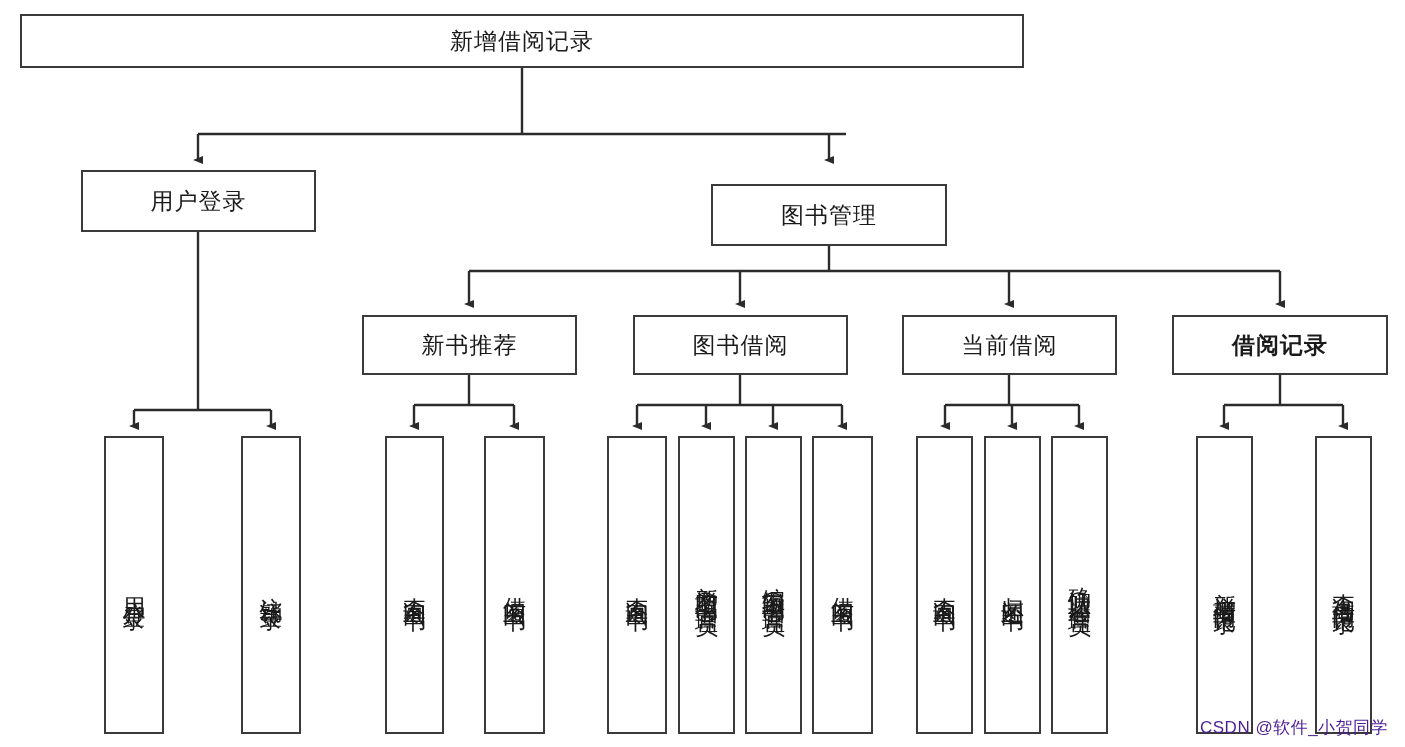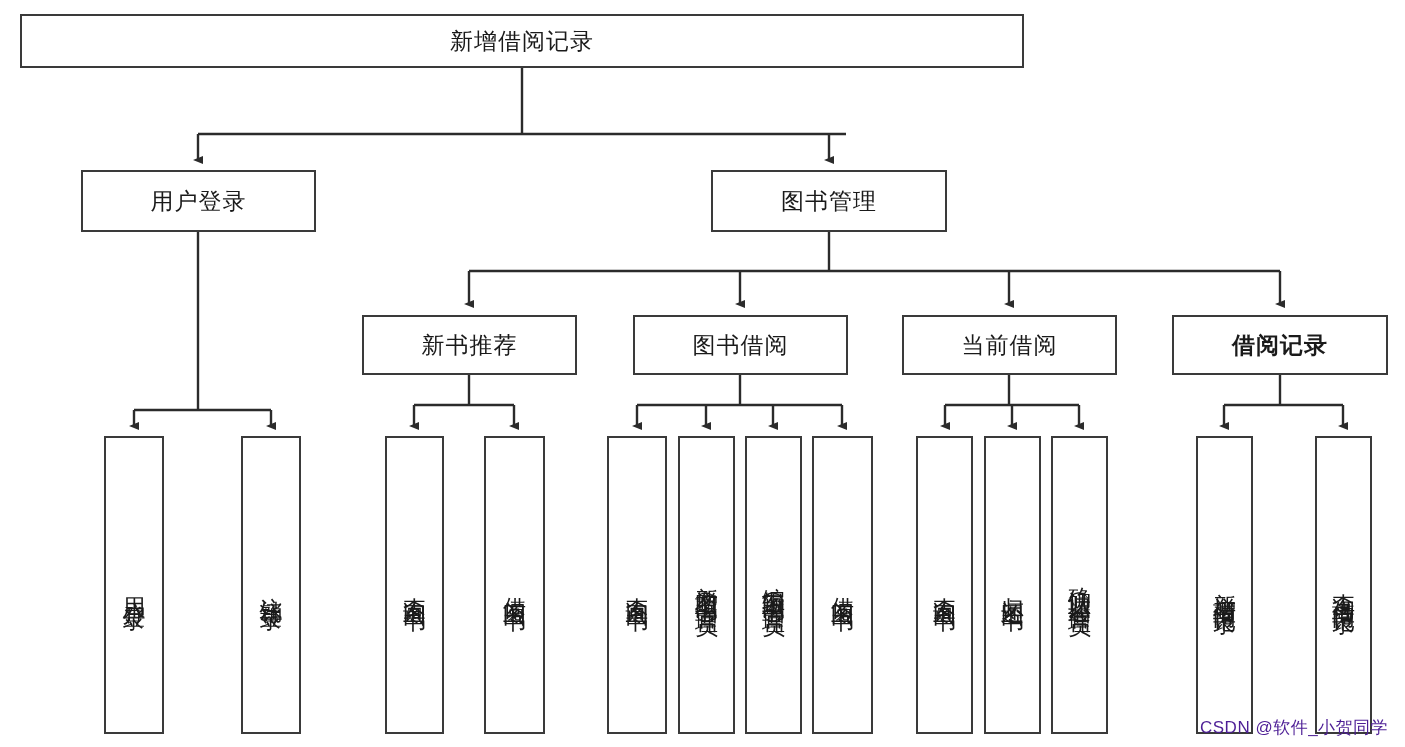--- a/index.html
+++ b/index.html
@@ -118,21 +118,21 @@
     </g>
   </svg>
 
   <div class="node horiz" style="left:20px; top:14px; width:1004px; height:54px;">
     <span class="lbl">新增借阅记录</span>
   </div>
 
   <div class="node horiz" style="left:81px; top:170px; width:235px; height:62px;">
     <span class="lbl">用户登录</span>
   </div>
-  <div class="node horiz" style="left:711px; top:170px; width:236px; height:62px;">
+  <div class="node horiz" style="left:711px; top:184px; width:236px; height:62px;">
     <span class="lbl">图书管理</span>
   </div>
 
   <div class="node horiz" style="left:362px; top:315px; width:215px; height:60px;text-align:center;">
     <span class="lbl">新书推荐</span>
   </div>
   <div class="node horiz" style="left:902px; top:315px; width:215px; height:60px;">
     <span class="lbl">当前借阅</span>
   </div>
   <div class="node horiz" style="left:633px; top:315px; width:215px; height:60px;">

